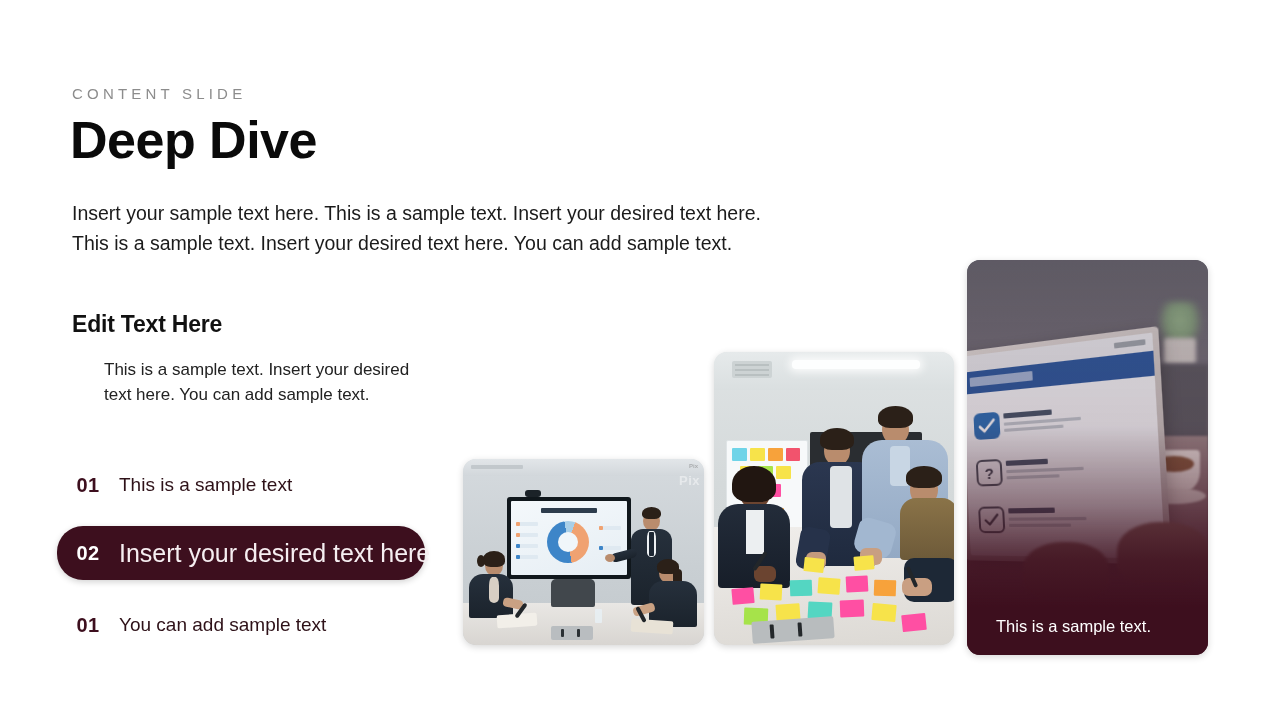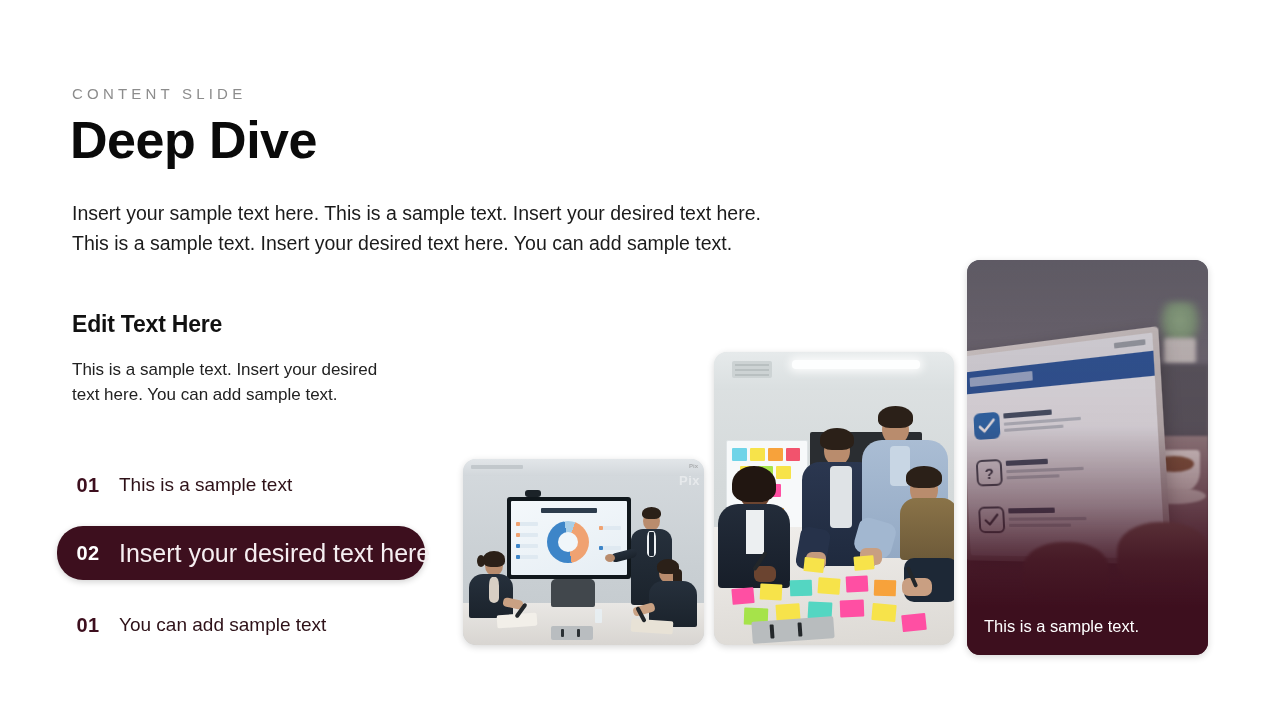--- a/index.html
+++ b/index.html
@@ -61,21 +61,21 @@
   }
   .sub-body {
     position: absolute;
     left: 72px;
     top: 357px;
     width: 400px;
     font-size: 17px;
     line-height: 25px;
     color: #222222;
   }
-  .sub-body div { white-space: nowrap; }
+  .sub-body div { white-space: nowrap; margin-left: 32px; }
 
   
   .list {
     position: absolute;
     left: 57px;
     top: 462px;
     width: 368px;
   }
   .list-item {
     position: relative;
@@ -214,21 +214,21 @@
   .c3-hand { position:absolute; background:#8a6a63; border-radius:46% 46% 30% 30%; filter:blur(1.5px); }
   .c3-cup { position:absolute; right:8px; top:190px; width:52px; height:44px; background:#efeae6; border-radius:4px 4px 22px 22px; filter:blur(1px); }
   .c3-cup:after { content:""; position:absolute; left:6px; top:6px; width:40px; height:16px; background:#8a5f42; border-radius:50%; }
   .c3-saucer { position:absolute; right:2px; top:228px; width:66px; height:16px; background:#e7e2de; border-radius:50%; filter:blur(1px); }
 
   .c3-tint { position:absolute; inset:0; background:linear-gradient(180deg, rgba(61,15,30,0.10) 0%, rgba(61,15,30,0.18) 42%, rgba(61,15,30,0.55) 62%, rgba(61,15,30,0.88) 76%, #3d0f1e 88%, #3d0f1e 100%); }
   .c3-caption {
     position:absolute; left:17px; right:14px; bottom:17px;
     color:#ffffff; font-size:16.5px; line-height:23px; font-weight:400;
   }
-  .c3-caption div { white-space:nowrap; }
+  .c3-caption div { white-space:nowrap;margin-left:12px; }
 </style>
 </head>
 <body>
 
 <div class="eyebrow">CONTENT SLIDE</div>
 <div class="page-title">Deep Dive</div>
 
 <div class="intro">
   <div>Insert your sample text here. This is a sample text. Insert your desired text here.</div>
   <div>This is a sample text. Insert your desired text here. You can add sample text.</div>

